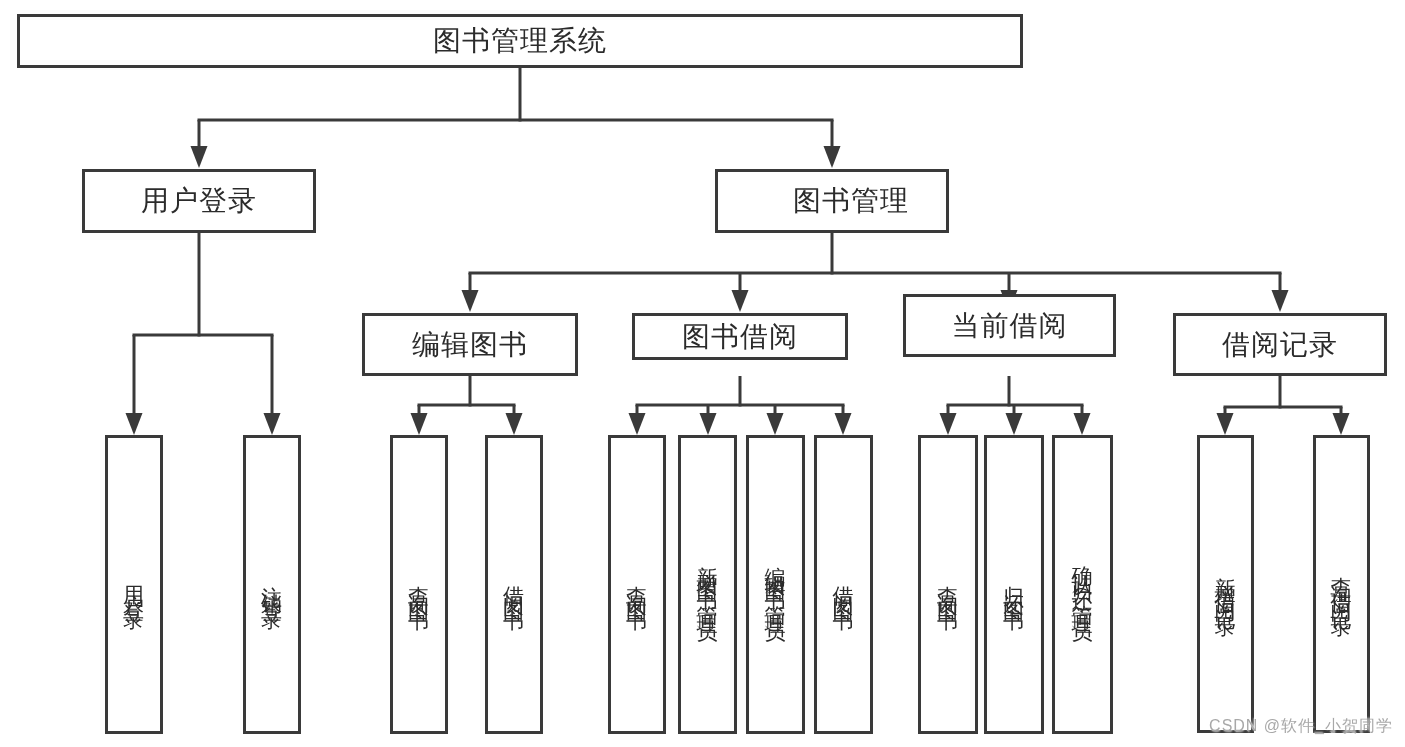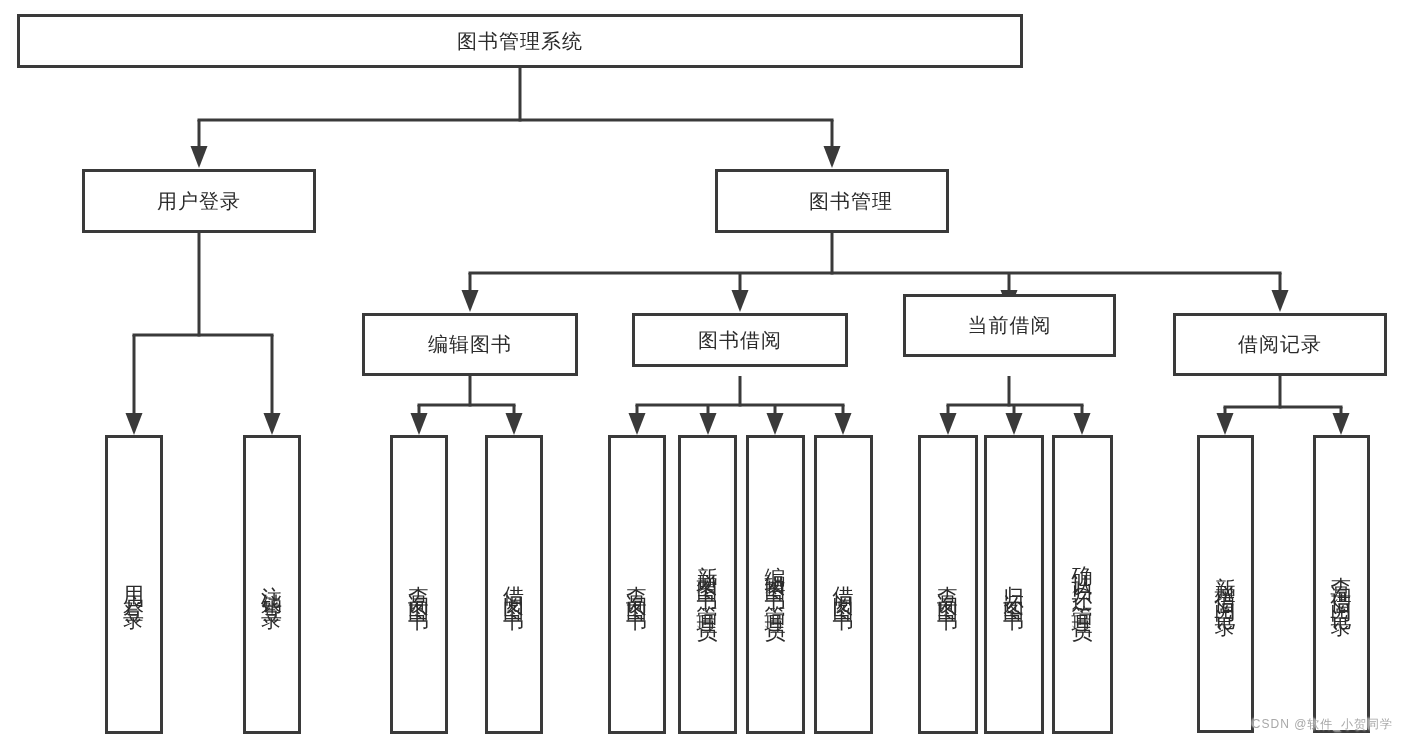--- a/index.html
+++ b/index.html
@@ -20,35 +20,35 @@
   svg.wires line, svg.wires polyline {
     stroke: var(--line); stroke-width: 3; fill: none;
   }
   svg.wires polygon { fill: var(--line); stroke: none; }
   .node {
     position: absolute;
     background: #fff;
     border: 3px solid var(--line);
     display: flex; align-items: center; justify-content: center;
     color: var(--text);
-    font-size: 20px;
+    font-size: 28px;
     letter-spacing: 1px;
   }
   .node.vert { font-size: 21px; }
   .node.vert span {
     writing-mode: vertical-rl;
     text-orientation: mixed;
     letter-spacing: 8px;
     line-height: 1;
     white-space: nowrap;
   }
   .watermark {
     position: absolute;
     right: 12px; top: 716px;
-    font-size: 12px;
+    font-size: 16px;
     color: var(--watermark);
     letter-spacing: 1px;
     text-shadow: 1px 1px 2px rgba(255,255,255,0.95), -1px -1px 2px rgba(255,255,255,0.95);
     white-space: nowrap;
   }
 </style>
 </head>
 <body>
 
 <div class="stage">
@@ -136,21 +136,21 @@
   <div class="node" style="left:82px; top:169px; width:234px; height:64px;">
     <span>用户登录</span>
   </div>
   <div class="node" style="left:715px; top:169px; width:234px; height:64px;padding-left:38px;">
     <span>图书管理</span>
   </div>
 
   <div class="node" style="left:362px; top:313px; width:216px; height:63px;">
     <span>编辑图书</span>
   </div>
-  <div class="node" style="left:632px; top:313px; width:216px; height:54px;justify-content:center;">
+  <div class="node" style="left:632px; top:313px; width:216px; height:47px;justify-content:center;">
     <span>图书借阅</span>
   </div>
   <div class="node" style="left:903px; top:294px; width:213px; height:63px;">
     <span>当前借阅</span>
   </div>
   <div class="node" style="left:1173px; top:313px; width:214px; height:63px;">
     <span>借阅记录</span>
   </div>
 
   <div class="node vert" style="left:105px; top:435px; width:58px; height:299px;">

